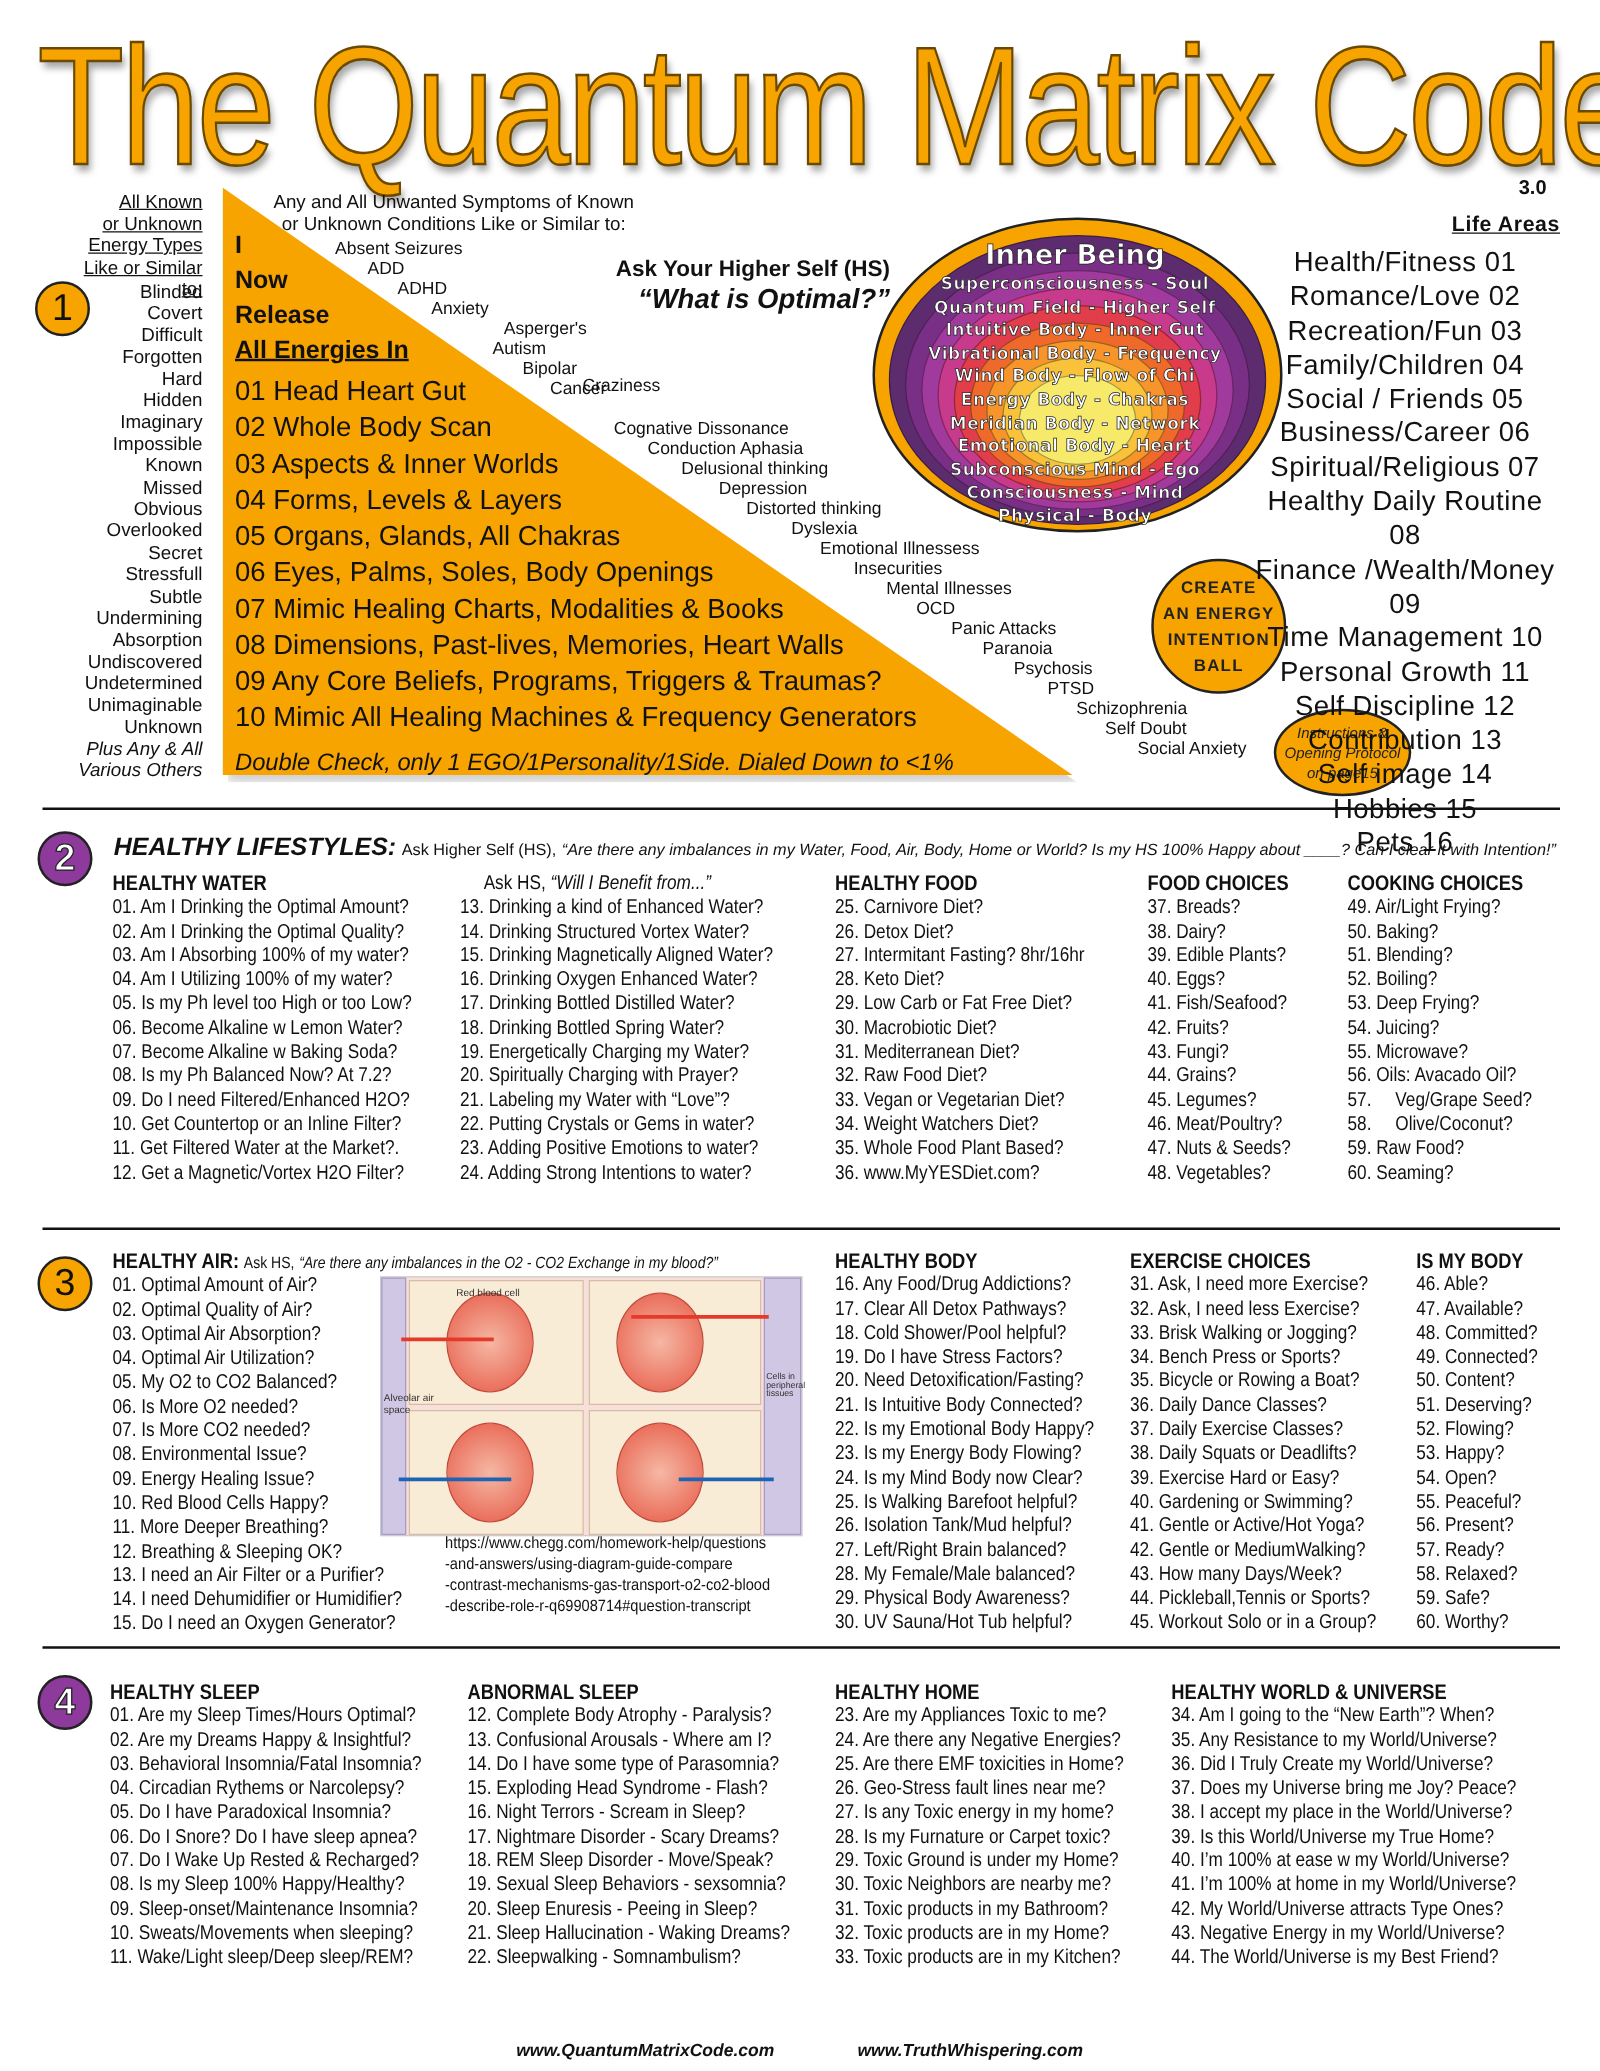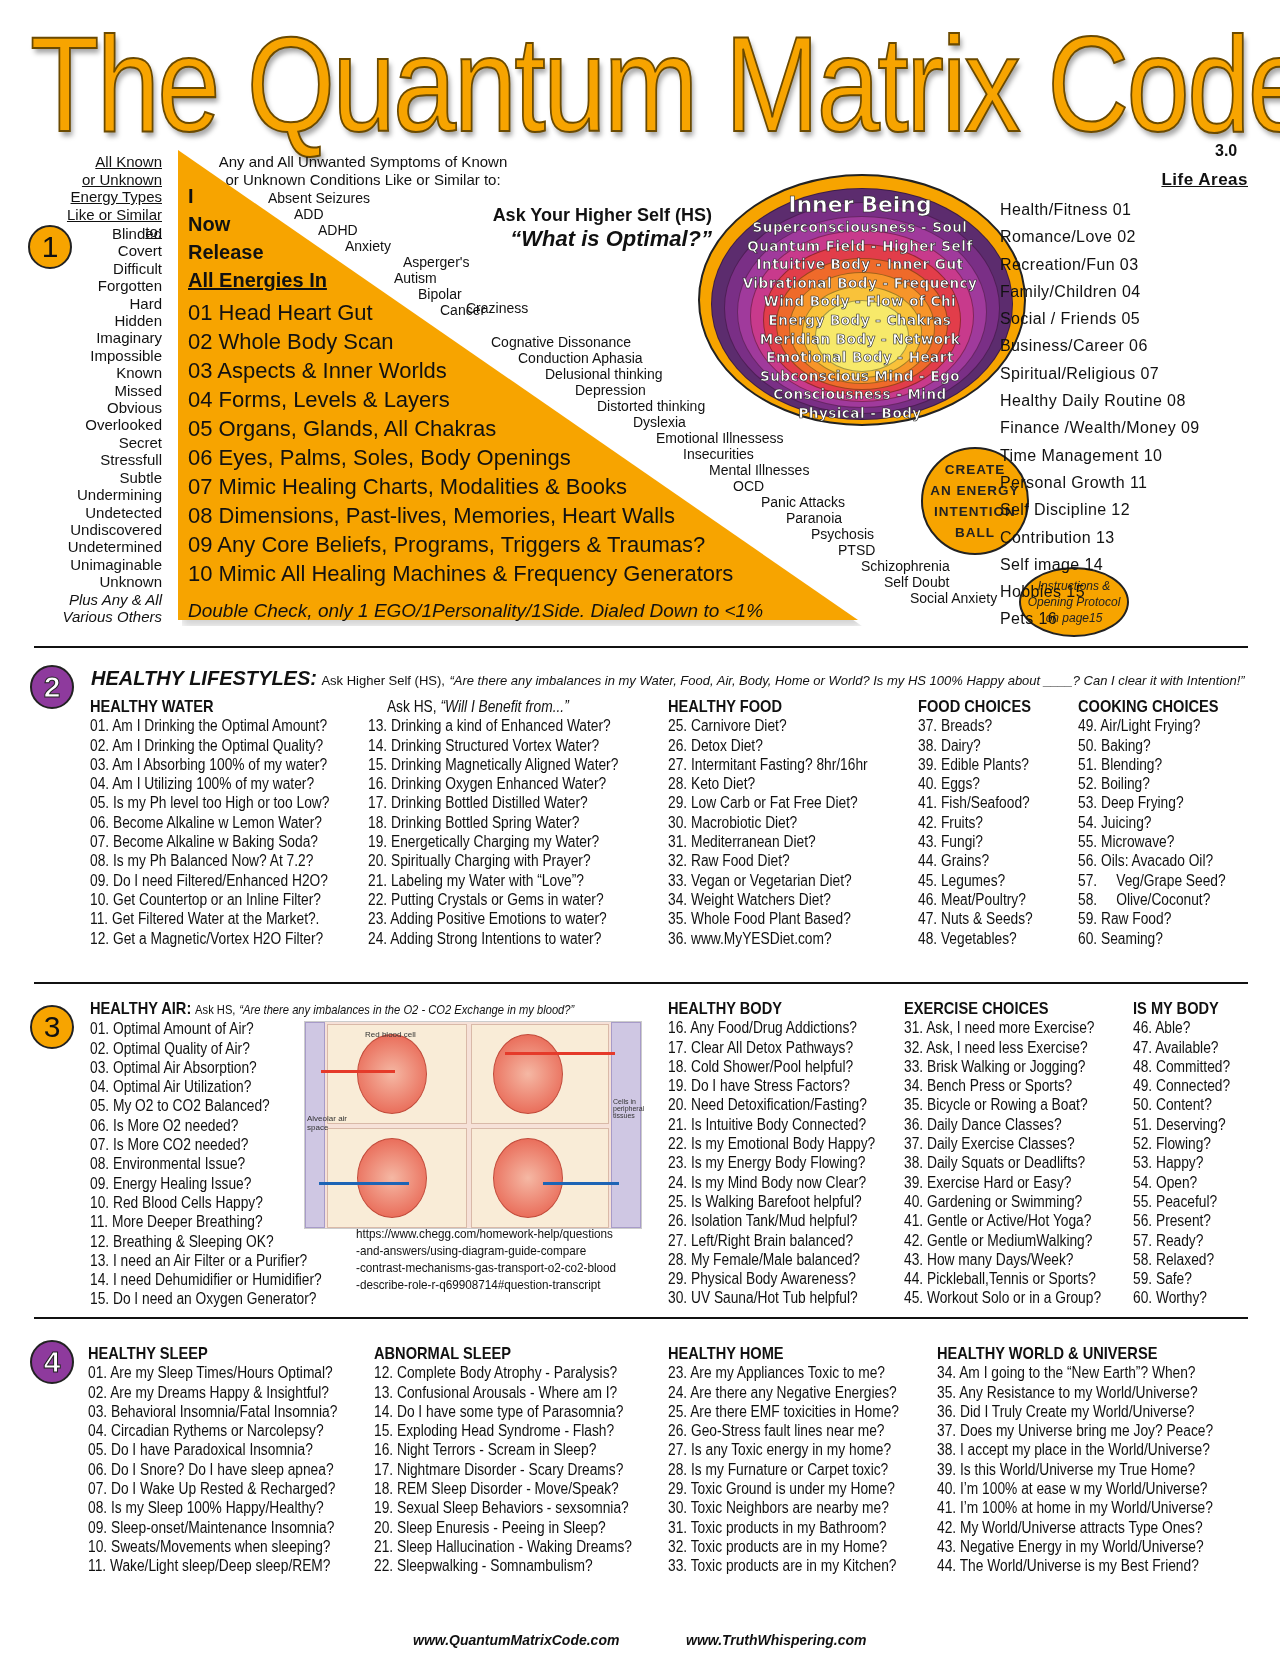--- a/index.html
+++ b/index.html
@@ -55,21 +55,21 @@
   .ib-line { font-size: 13.5px; line-height: 18.6px; letter-spacing: 0.5px; }
 
   .create-ball { position: absolute; left: 921px; top: 447px; width: 108px; height: 108px; border-radius: 50%;
     background: #f7a400; border: 2px solid #222; display: flex; align-items: center; justify-content: center;
     text-align: center; font-weight: bold; font-size: 13.5px; line-height: 21px; letter-spacing: 1px; color: #222; }
   .instructions { position: absolute; left: 1019px; top: 567px; width: 110px; height: 70px; border-radius: 50%;
     background: #f7a400; border: 2px solid #222; display: flex; align-items: center; justify-content: center;
     text-align: center; font-style: italic; font-size: 12px; line-height: 16px; color: #222; }
 
   .life-head { position: absolute; left: 1120px; top: 170px; width: 128px; text-align: right; font-weight: bold; font-size: 17px; text-decoration: underline; letter-spacing: 0.5px; }
-  .life-list { position: absolute; left: 1000px; top: 196px; width: 248px; text-align: left; font-size: 16px; line-height: 27.3px; letter-spacing: 0.4px; }
+  .life-list { position: absolute; left: 1000px; top: 196px; width: 248px; text-align: center; font-size: 22px; line-height: 27.3px; letter-spacing: 0.4px; }
 
   .divider { position: absolute; left: 34px; width: 1214px; height: 2px; background: #111; }
 
   
   .sec-title { position: absolute; white-space: nowrap; }
   .sec-title .big { font-weight: bold; font-style: italic; font-size: 20px; }
   .sec-title .q { font-size: 13px; }
   .sec-title .qi { font-size: 13px; font-style: italic; }
   .col { position: absolute; font-size: 16px; line-height: 19.3px; white-space: nowrap; transform-origin: left top; }
   .col .h { font-weight: bold; font-size: 17px; }
@@ -109,21 +109,21 @@
     <div>Imaginary</div>
     <div>Impossible</div>
     <div>Known</div>
     <div>Missed</div>
     <div>Obvious</div>
     <div>Overlooked</div>
     <div>Secret</div>
     <div>Stressfull</div>
     <div>Subtle</div>
     <div>Undermining</div>
-    <div>Undetected</div>
+    <div>Absorption</div>
     <div>Undiscovered</div>
     <div>Undetermined</div>
     <div>Unimaginable</div>
     <div>Unknown</div>
     <div class="it">Plus Any &amp; All</div>
     <div class="it">Various Others</div>
   </div>
 
 <div class="tri-shadow"></div>
 <div class="triangle"></div>

